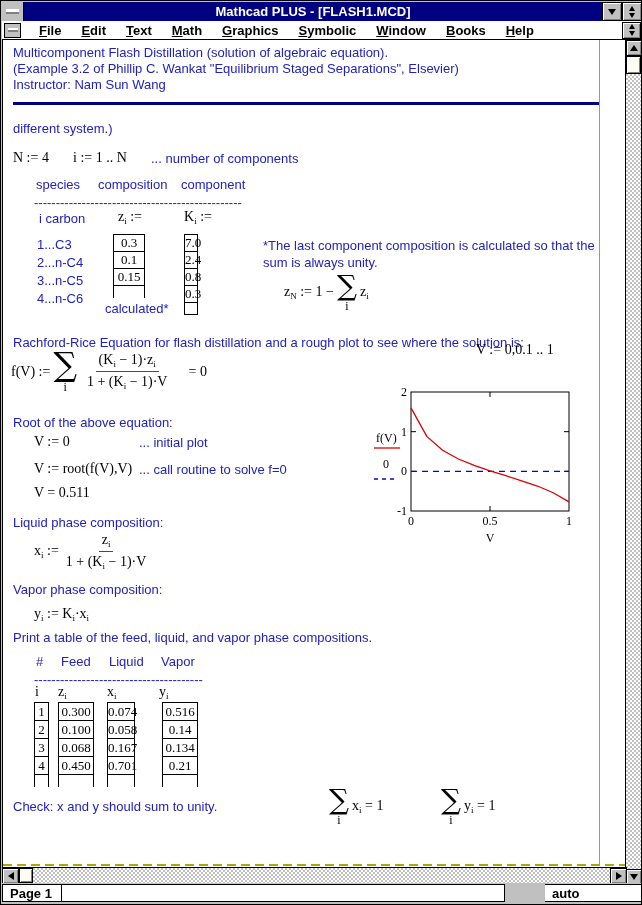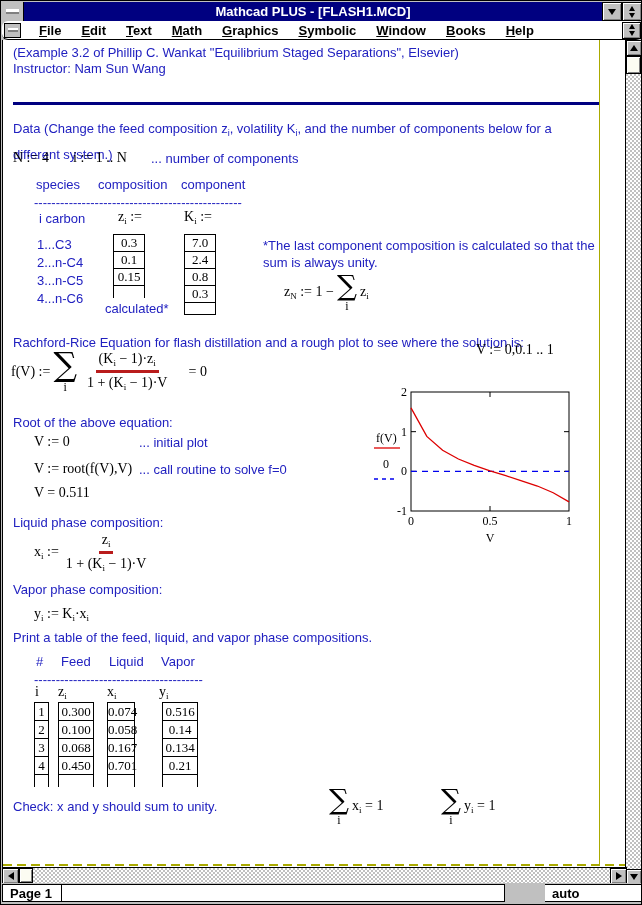--- a/index.html
+++ b/index.html
@@ -27,21 +27,21 @@
   .tri.down { border-left:4px solid transparent; border-right:4px solid transparent; border-top:6px solid #000; }
   .tri.up   { border-left:4px solid transparent; border-right:4px solid transparent; border-bottom:6px solid #000; }
   .tri.left { border-top:4px solid transparent; border-bottom:4px solid transparent; border-right:6px solid #000; }
   .tri.right{ border-top:4px solid transparent; border-bottom:4px solid transparent; border-left:6px solid #000; }
   .tri.sm.down { border-left-width:3px; border-right-width:3px; border-top-width:5px; }
   .tri.sm.up   { border-left-width:3px; border-right-width:3px; border-bottom-width:5px; }
   .tricol { display:flex; flex-direction:column; gap:2px; align-items:center; }
 
   
   .menubar { position:absolute; left:1px; top:20px; width:640px; height:19px;
-             background:#fff; border-bottom:1px solid #000; display:flex; align-items:center;border-radius:6px; }
+             background:#fff; border-bottom:1px solid #000; display:flex; align-items:center; }
   .ctlbox.child { width:17px; height:15px; border:1px solid #000; margin:0 2px; }
   .menuitems { display:flex; align-items:center; margin-left:6px; }
   .menu-item { font-weight:bold; font-size:13px; color:#000; padding:0 10px; cursor:default; }
   .menu-item::first-letter { text-decoration:underline; }
   .childrestore { width:19px; height:17px; margin-left:auto; margin-right:1px; }
 
   
   .docarea { position:absolute; left:1px; top:39px; width:625px; height:829px;
              background:#fff; border-left:1px solid #000; overflow:hidden; }
   .t { position:absolute; color:#2121C0; font-size:13px; white-space:nowrap; }
@@ -66,21 +66,21 @@
   .vtab.h19 .cell { height:19px; line-height:17px; }
 
   .mrow { position:absolute; display:flex; align-items:center;
           font-family:"Liberation Serif",serif; font-size:14px; color:#000; white-space:nowrap; }
   .fsum { display:inline-flex; flex-direction:column; align-items:center; margin:0 3px; }
   .fsum .sig { font-family:"DejaVu Serif",serif; font-size:28px; line-height:24px; }
   .fsum.big .sig { font-size:33px; line-height:28px; }
   .fsum .idx { font-family:"Liberation Serif",serif; font-size:12px; line-height:10px; margin-top:3px; }
   .frac { display:inline-flex; flex-direction:column; align-items:center; margin:0 4px;
           text-align:center; }
-  .frac .num { padding:0 3px 2px; border-bottom:3px solid #b91c1c; }
+  .frac .num { padding:0 3px 2px; border-bottom:1px solid #b91c1c; }
   .frac .den { padding:2px 3px 0; }
   .gapl { margin-left:14px; }
 
   .pbreak-v { position:absolute; width:1px; background:#AAAA00; }
   .pbreak-h { position:absolute; height:2px;
               background:repeating-linear-gradient(90deg,#AAAA00 0 9px,transparent 9px 14px); }
 
   #fvplot { position:absolute; left:371px; top:344px; }
   #fvplot text { font-family:"Liberation Serif",serif; font-size:12px; fill:#000; }
 
@@ -151,28 +151,28 @@
       <div class="tricol">
         <div class="tri sm up"></div>
           <div class="tri sm down"></div>
       </div>
     </div>
   </div>
 
   <div class="docarea">
 
     <div class="t" style="left:10px;top:5px">
+        <div class="tline">Multicomponent Flash Distillation (solution of algebraic equation).</div>
         <div class="tline">(Example 3.2 of Phillip C. Wankat  "Equilibrium Staged Separations", Elsevier)</div>
         <div class="tline">Instructor: Nam Sun Wang</div>
       </div>
 
     <div class="rule" style="left:10px;top:62px;width:586px"></div>
 
     <div class="t" style="left:10px;top:78px">
-        <div class="dnline">Data (Change the feed composition z<sub>i</sub>, volatility K<sub>i</sub>, and the number of components below for a</div>
         <div class="dnline">different system.)</div>
       </div>
 
     <span class="m" style="left:10px;top:110px">N := 4</span>
     <span class="m" style="left:70px;top:110px">i := 1 .. N</span>
     <span class="t" style="left:148px;top:111px">... number of components</span>
 
     <span class="t" style="left:33px;top:137px">species</span>
     <span class="t" style="left:95px;top:137px">composition</span>
     <span class="t" style="left:178px;top:137px">component</span>
@@ -194,21 +194,21 @@
       <div>
           <div class="cell">0.3</div>
           <div class="cell">0.1</div>
           <div class="cell">0.15</div>
         </div>
       <div class="ext"></div>
     </div>
 
     <span class="t" style="left:102px;top:261px">calculated*</span>
 
-    <div class="vtab" style="left:181px;top:194px;width:32px">
+    <div class="vtab" style="left:181px;top:194px;width:14px">
       <div>
           <div class="cell">7.0</div>
           <div class="cell">2.4</div>
           <div class="cell">0.8</div>
           <div class="cell">0.3</div>
         </div>
       <div class="ext closed"></div>
     </div>
 
     <div class="t" style="left:260px;top:197px">

